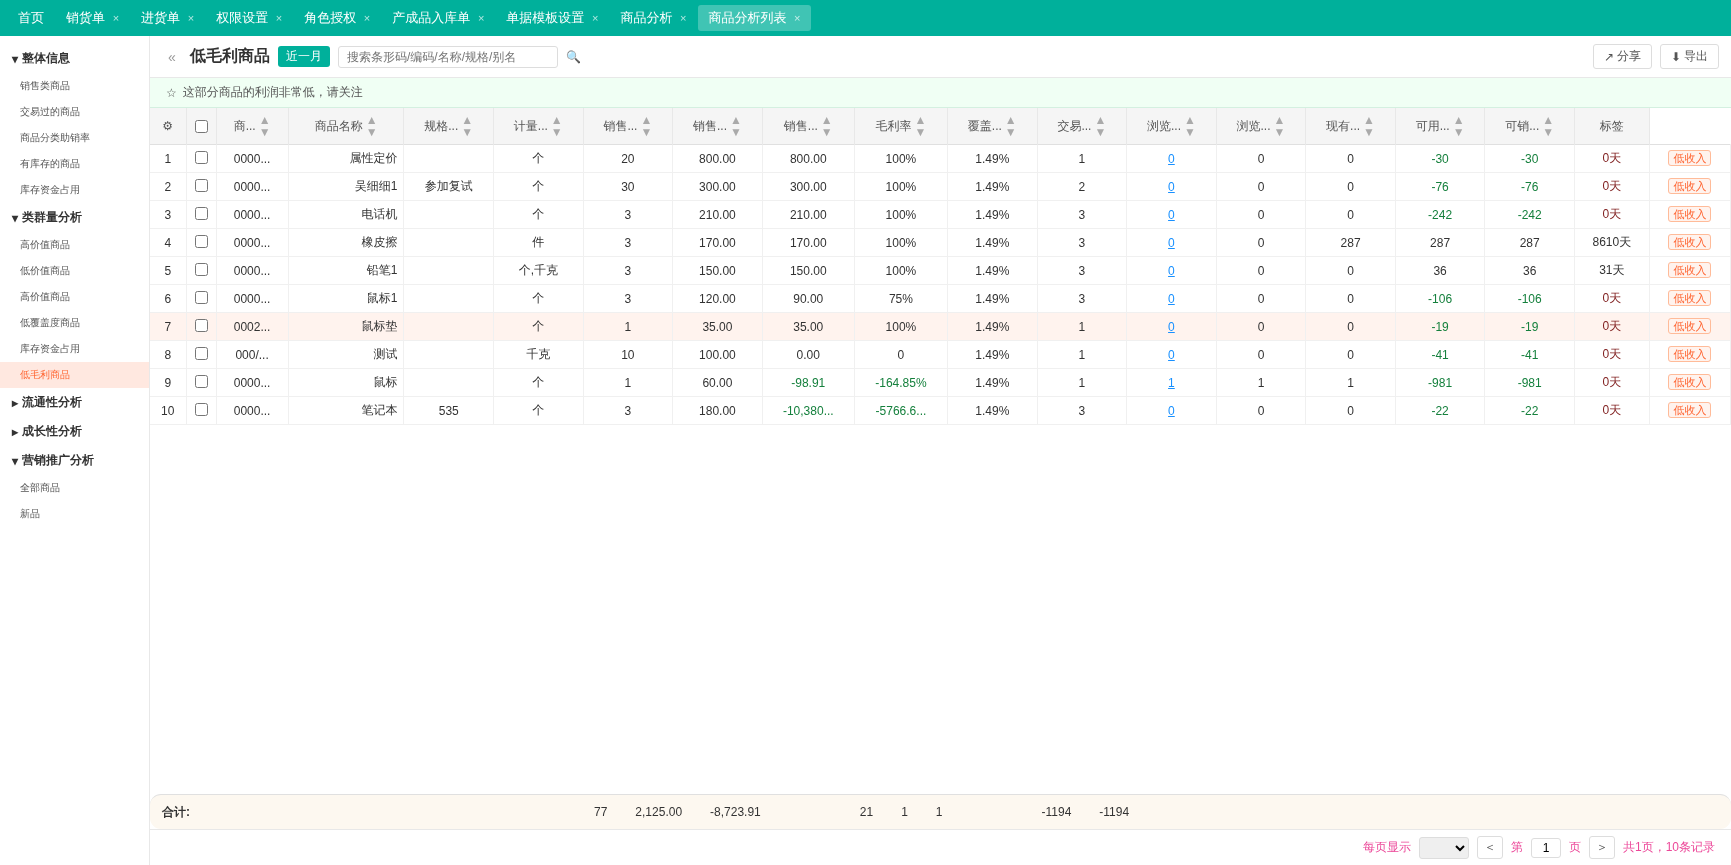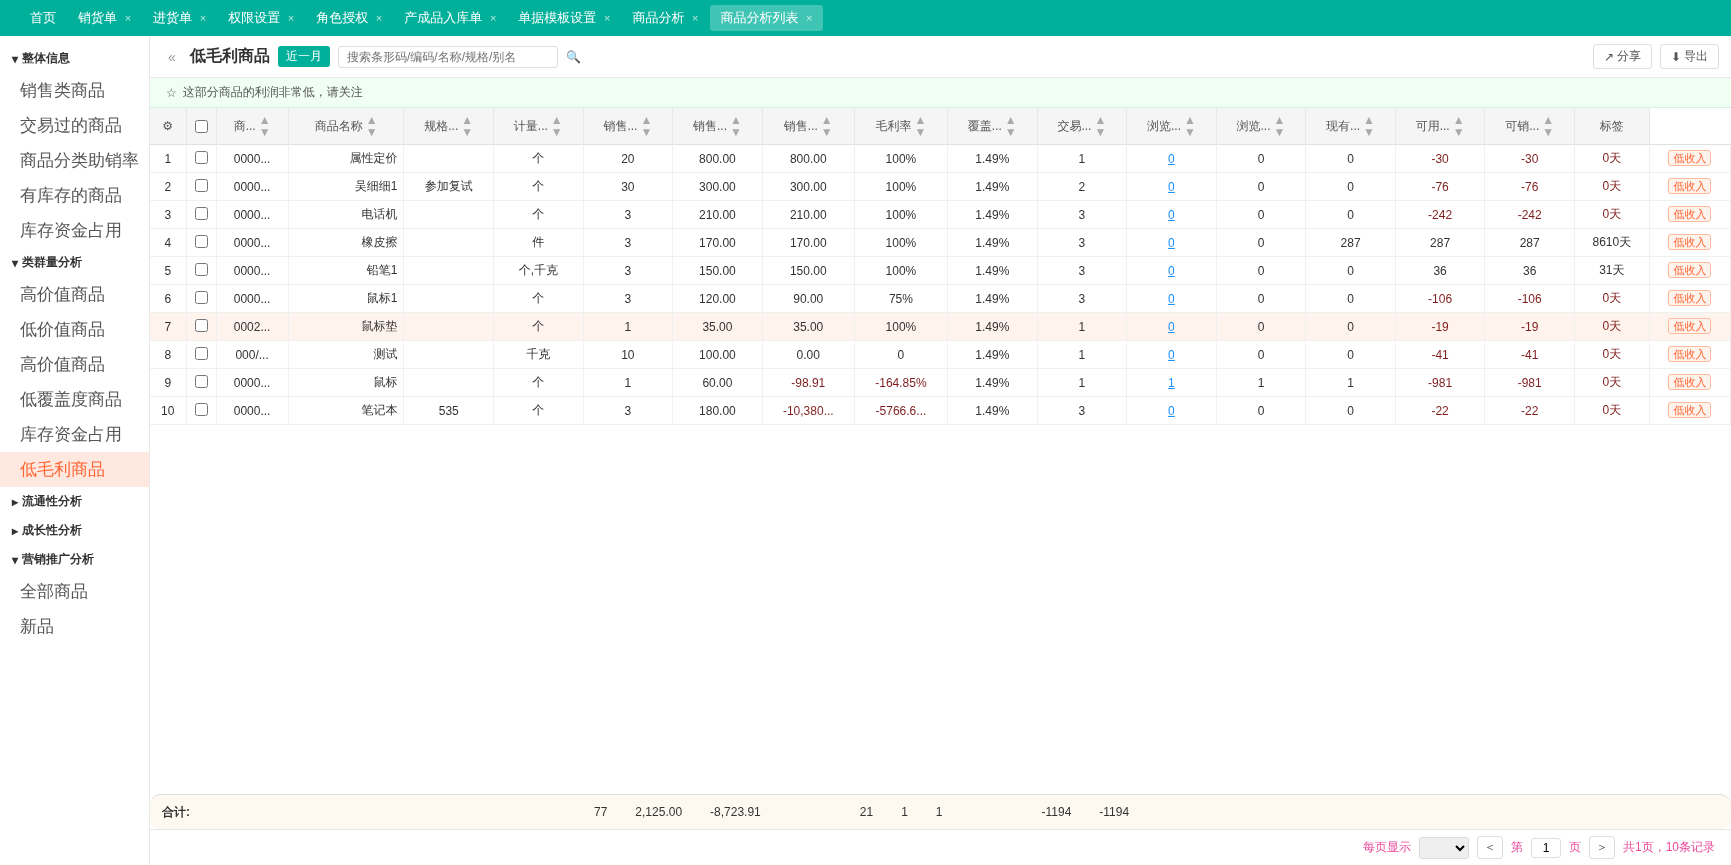--- a/index.html
+++ b/index.html
@@ -4,21 +4,21 @@
   <style>
     * { box-sizing: border-box; margin: 0; padding: 0; font-family: 'Microsoft YaHei', sans-serif; font-size: 12px; }
     body { background: #f5f5f5; overflow: hidden; }
 
     
     .top-nav {
       background: #00b09b;
       display: flex;
       align-items: center;
       height: 36px;
-      padding: 0 20px;
+      padding: 0 8px;
       gap: 2px;
     }
     .nav-item {
       color: #fff;
       padding: 4px 10px;
       cursor: pointer;
       border-radius: 3px;
       white-space: nowrap;
       font-size: 13px;
     }
@@ -48,21 +48,21 @@
       font-size: 12px;
       display: flex;
       align-items: center;
       gap: 4px;
     }
     .sidebar-item {
       padding: 6px 12px 6px 20px;
       color: #555;
       cursor: pointer;
       white-space: nowrap;
-      font-size: 17px;
+      font-size: 10px;
     }
     .sidebar-item.active { background: #ffe8e0; color: #ff6633; }
 
     
     .content {
       flex: 1;
       display: flex;
       flex-direction: column;
       overflow: hidden;
       background: #fff;
@@ -169,21 +169,21 @@
     }
     tbody tr.highlighted { background: #fff3ee; }
     tbody td {
       padding: 5px 6px;
       text-align: center;
       color: #333;
       border-right: 1px solid #f0f0f0;
       white-space: nowrap;
     }
     td.text-left { text-align: right; }
-    td.red { color: #7f1d1d; }
+    td.red { color: #15803d; }
     td.orange { color: #7f1d1d; }
     td.link { color: #1890ff; text-decoration: underline; cursor: pointer; }
     .tag-low {
       background: #fff3ee;
       color: #ff6633;
       border: 1px solid #ffbb99;
       border-radius: 3px;
       padding: 1px 4px;
       font-size: 11px;
     }

